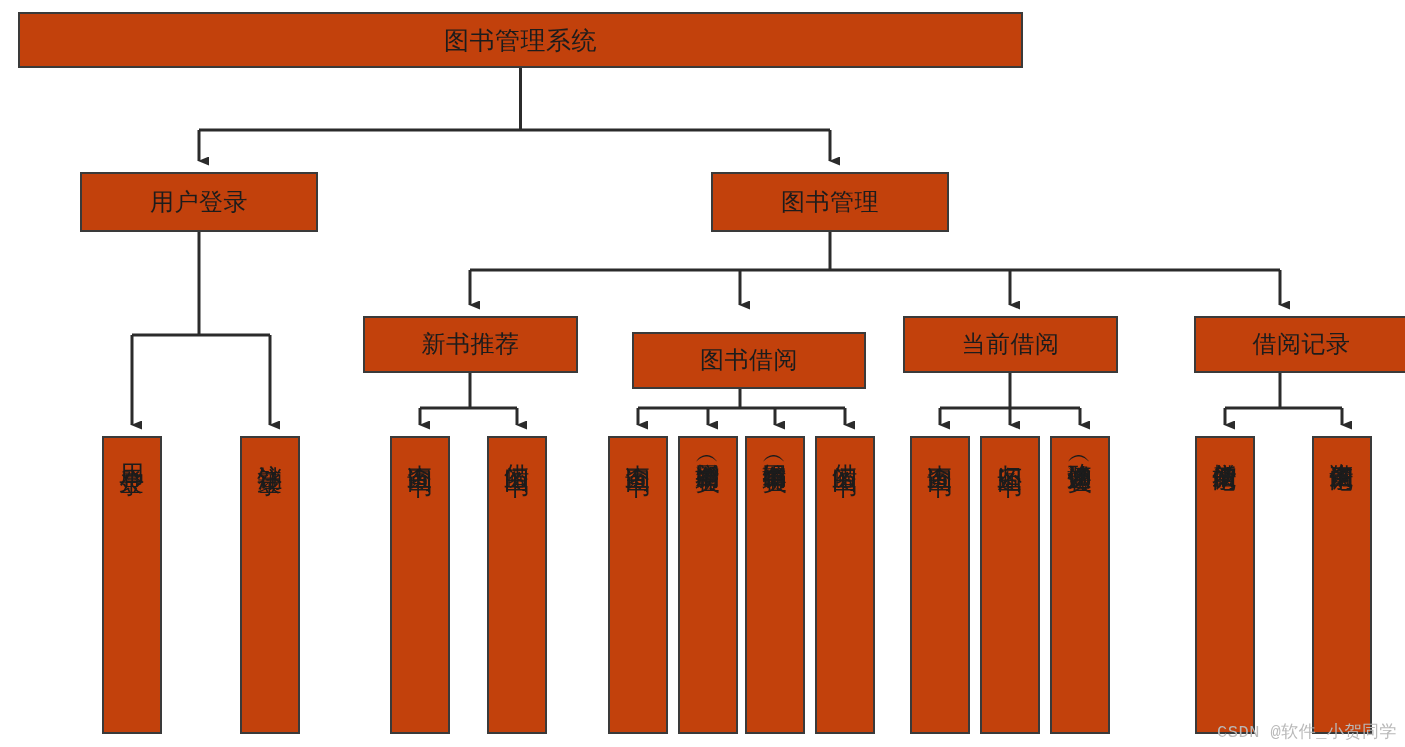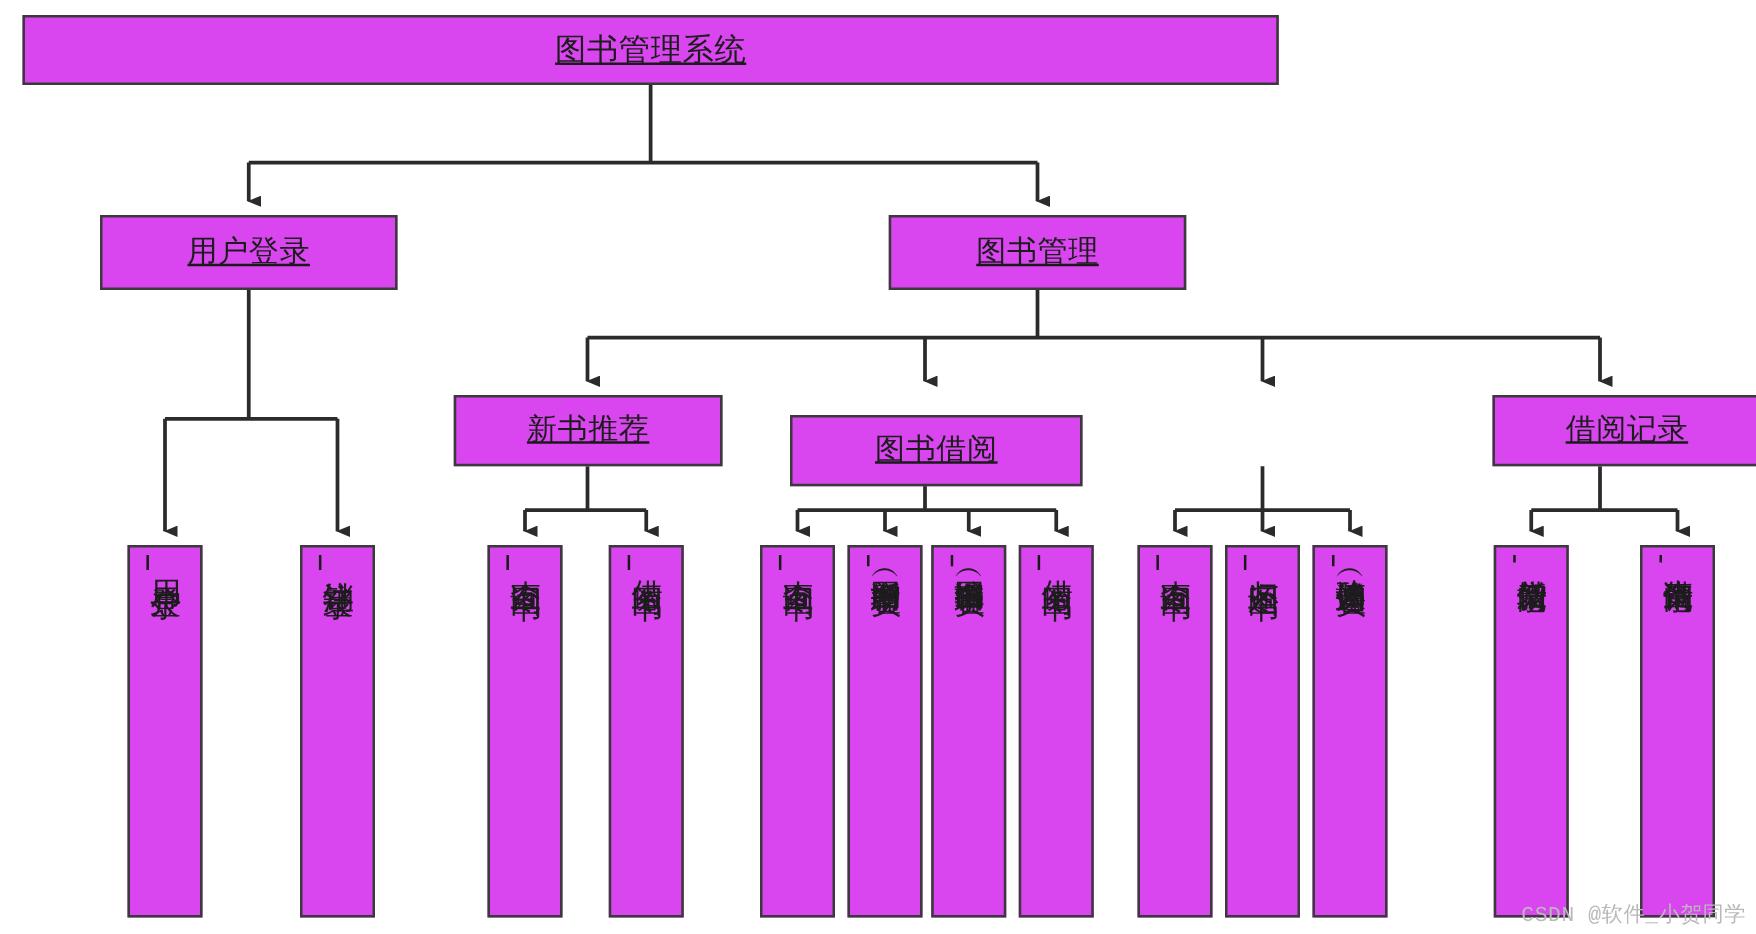--- a/index.html
+++ b/index.html
@@ -23,27 +23,26 @@
     position: absolute;
     left: 0;
     top: 0;
     width: 1405px;
     height: 747px;
     pointer-events: none;
   }
   .node {
     position: absolute;
     box-sizing: border-box;
-    background: #d946ef;
+    background: #c2410c;
     border: 2px solid #3a3a3a;
     display: flex;
     align-items: center;
     justify-content: center;
     z-index: 2;
-    text-decoration: underline;
   }
   .node .node-label {
     color: #1c1c1c;
     line-height: 1.12;
     letter-spacing: 0.5px;
     white-space: nowrap;
   }
   
   .node.horizontal .node-label {
     font-size: 24px;
@@ -150,20 +149,23 @@
   <div class="node horizontal" style="left:711px; top:172px; width:238px; height:60px;">
     <span class="node-label">图书管理</span>
   </div>
 
   <div class="node horizontal" style="left:363px; top:316px; width:215px; height:57px;">
     <span class="node-label">新书推荐</span>
   </div>
   <div class="node horizontal" style="left:632px; top:316px; width:234px; height:57px;margin-top:16px;">
     <span class="node-label">图书借阅</span>
   </div>
+  <div class="node horizontal" style="left:903px; top:316px; width:215px; height:57px;">
+    <span class="node-label">当前借阅</span>
+  </div>
   <div class="node horizontal" style="left:1172px; top:316px; width:215px; height:57px;margin-left:22px;">
     <span class="node-label">借阅记录</span>
   </div>
 
   <div class="node vertical" style="left:102px; top:436px; width:60px; height:298px;">
     <span class="node-label">用户登录</span>
   </div>
   <div class="node vertical" style="left:240px; top:436px; width:60px; height:298px;">
     <span class="node-label">注销登录</span>
   </div>

